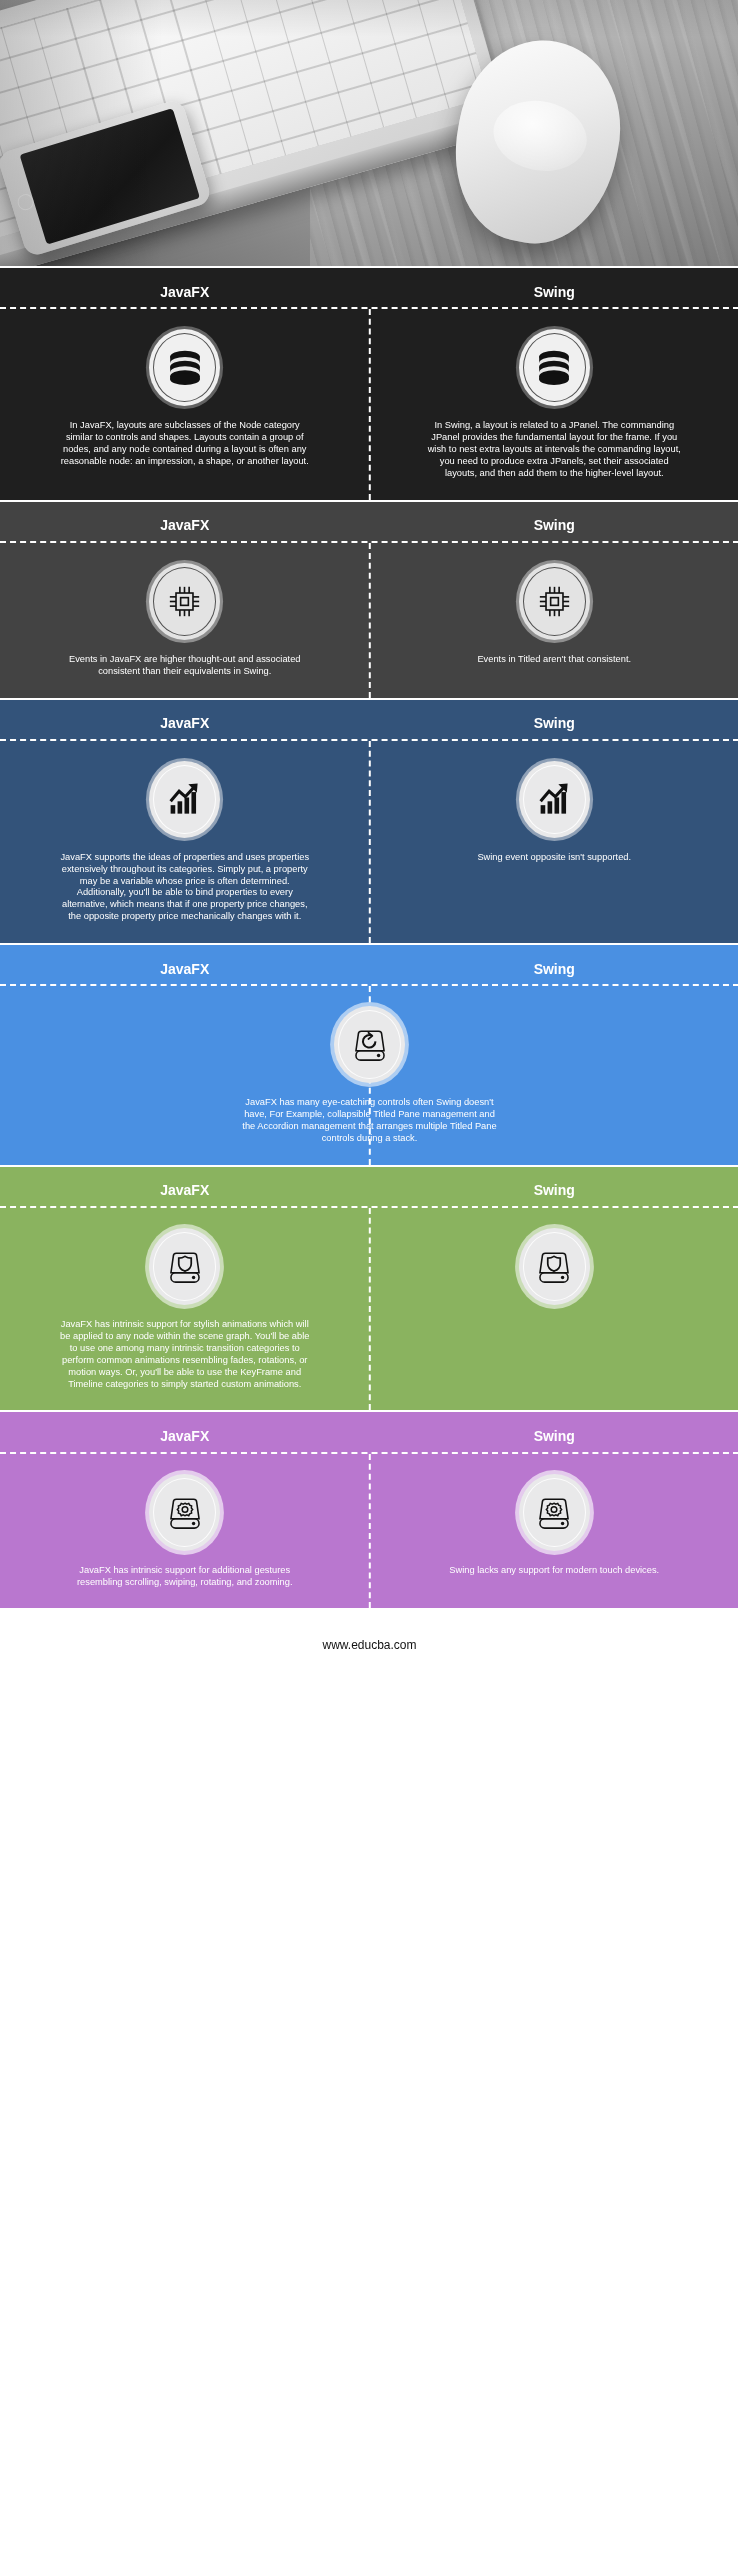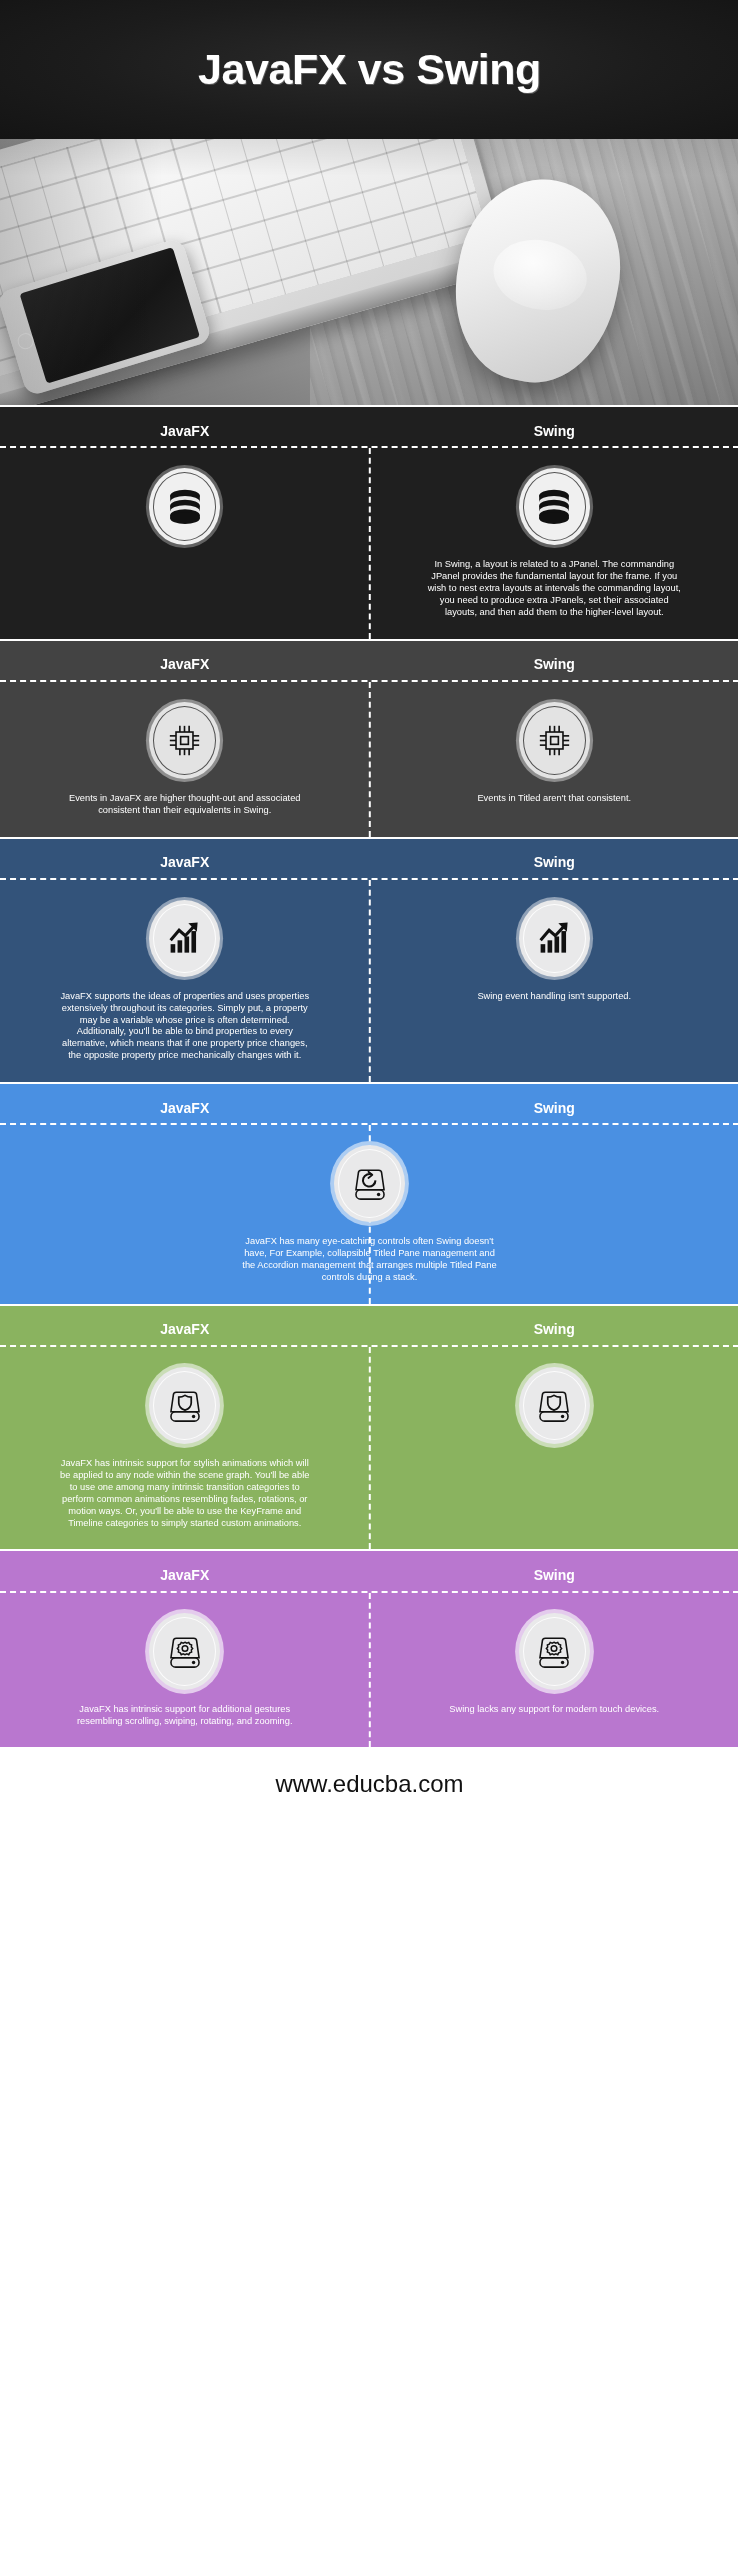--- a/index.html
+++ b/index.html
@@ -242,33 +242,30 @@
 
   
   .footer {
     height: 74px;
     background: #ffffff;
     display: flex;
     align-items: center;
     justify-content: center;
   }
   .footer .url {
-    font-size: 24px;
+    font-size: 12px;
     color: #111111;
     font-family: "Liberation Sans", sans-serif;
   }
 </style>
 </head>
 <body>
 
 <div id="page">
 
-  <div class="title-banner">
-    <h1>JavaFX vs Swing</h1>
-  </div>
 
   <div class="hero">
     <div class="hero-photo"></div>
     <div class="hero-wood"></div>
     <div class="kb">
       <div class="kb-keys"></div>
       <div class="kb-edge"></div>
     </div>
     <div class="phone">
       <div class="phone-screen"></div>
@@ -297,20 +294,22 @@
             <rect x="4" y="11" width="38" height="8" fill="#111"></rect>
             <ellipse cx="23" cy="19" rx="19" ry="7.5" fill="#e8e8e8"></ellipse>
             <ellipse cx="23" cy="24" rx="19" ry="7.5" fill="#111"></ellipse>
             <rect x="4" y="24" width="38" height="7" fill="#111"></rect>
             <ellipse cx="23" cy="31" rx="19" ry="7.5" fill="#e8e8e8"></ellipse>
             <ellipse cx="23" cy="36" rx="19" ry="7.5" fill="#111"></ellipse>
             <rect x="4" y="36" width="38" height="4" fill="#111"></rect>
             <ellipse cx="23" cy="40" rx="19" ry="7.5" fill="#111"></ellipse>
           </svg>
         </div>
+        <div class="desc">In JavaFX, layouts are subclasses of the Node category
+similar to controls and shapes. Layouts contain a group of nodes, and any node contained during a layout is often any reasonable node: an impression, a shape, or another layout.</div>
       </div>
       <div class="col">
         <div class="icon-badge">
           <div class="ring"></div>
           <div class="ring-inner"></div>
           <svg width="36" height="39" viewBox="0 0 46 50">
             <ellipse cx="23" cy="11" rx="19" ry="7.5" fill="#111"></ellipse>
             <rect x="4" y="11" width="38" height="8" fill="#111"></rect>
             <ellipse cx="23" cy="19" rx="19" ry="7.5" fill="#e8e8e8"></ellipse>
             <ellipse cx="23" cy="24" rx="19" ry="7.5" fill="#111"></ellipse>
@@ -413,21 +412,21 @@
           <div class="ring-inner"></div>
           <svg width="37" height="36" viewBox="0 0 48 46">
             <rect x="6" y="31" width="6" height="11" fill="#111"></rect>
             <rect x="15" y="26" width="6" height="16" fill="#111"></rect>
             <rect x="24" y="21" width="6" height="21" fill="#111"></rect>
             <rect x="33" y="14" width="6" height="28" fill="#111"></rect>
             <path d="M6 26 L17 13 L25 20 L38 6" stroke="#111" stroke-width="4" fill="none" stroke-linejoin="miter"></path>
             <path d="M29 4 L41 3 L40 15 Z" fill="#111"></path>
           </svg>
         </div>
-        <div class="desc">Swing event handling isn't supported.</div>
+        <div class="desc">Swing event opposite isn't supported.</div>
       </div>
     </div>
   </div>
 
   <div class="section sec-blue">
     <div class="heads">
       <div class="head">JavaFX</div>
       <div class="head">Swing</div>
     </div>
     <div class="hrule"></div>

